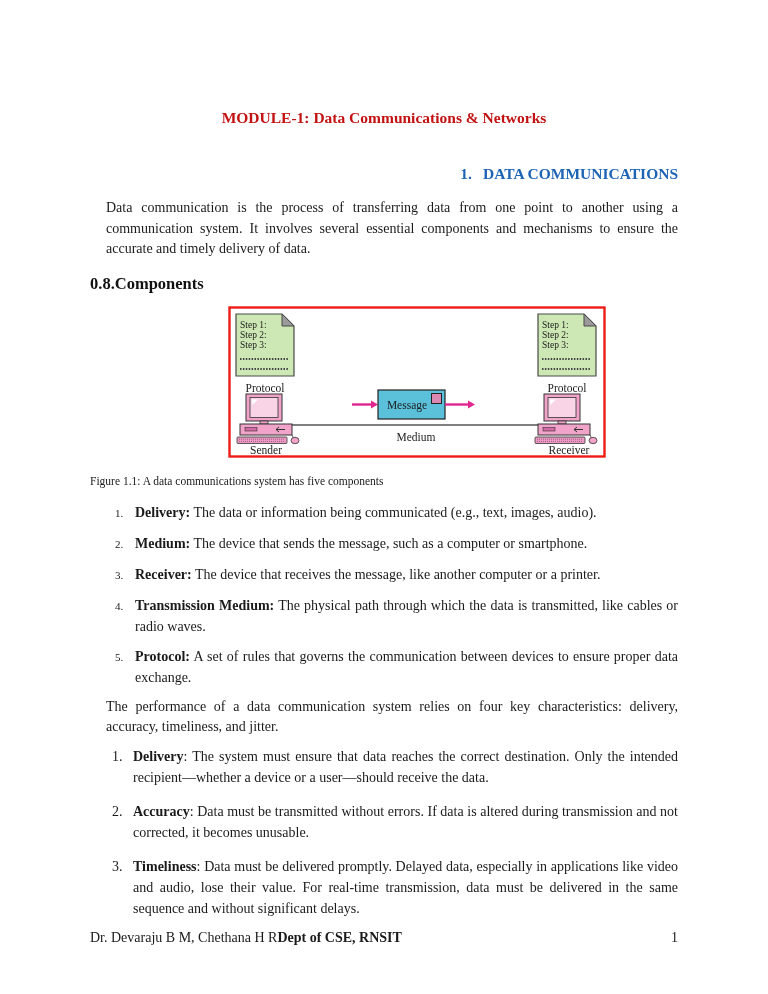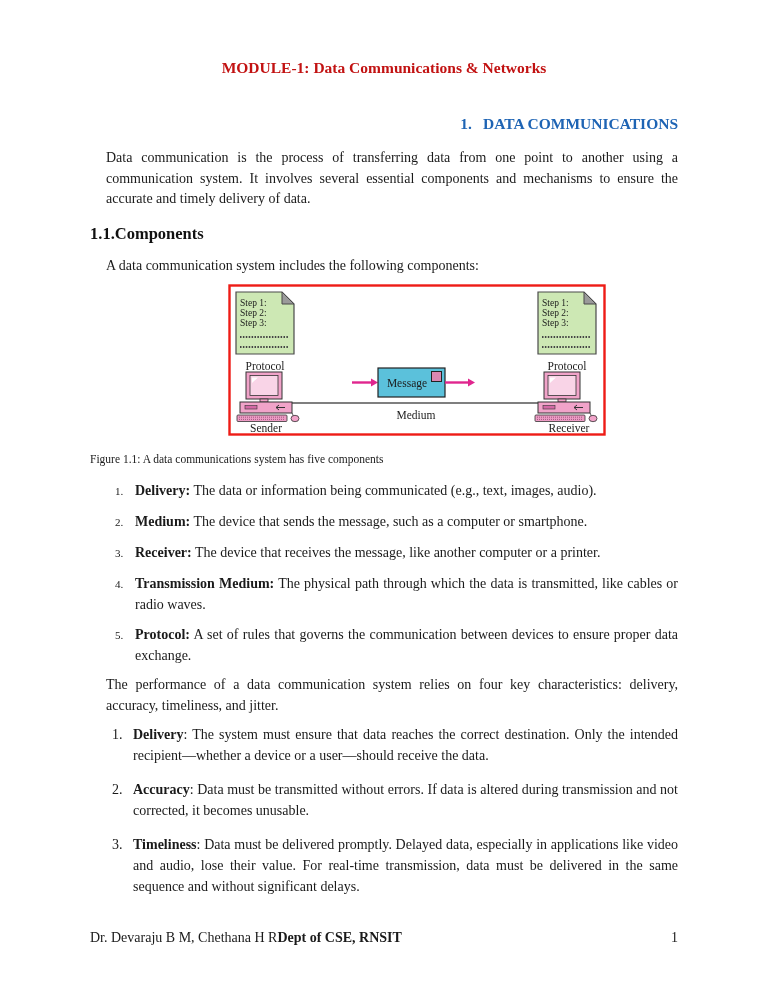--- a/index.html
+++ b/index.html
@@ -1,20 +1,20 @@
 <!DOCTYPE html>
 <html><head>
 <meta charset="utf-8">
 <style>
   html,body{margin:0;padding:0;background:#ffffff;}
   .page{
     position:relative;width:768px;height:994px;background:#ffffff;overflow:hidden;
     font-family:"Liberation Serif","DejaVu Serif",serif;color:#1a1a1a;
   }
-  .content{padding:58px 90px 0 90px;}
+  .content{padding:108px 90px 0 90px;}
   .doc-title{
     text-align:center;font-weight:bold;font-size:15.5px;line-height:19px;
     color:#C21212;margin:0 0 37px 0;
   }
   .h1{font-size:15.5px;line-height:19px;font-weight:bold;color:#1E64B4;margin:0 0 15px 0;text-align:right;}
   .h1 .hnum{margin-right:11px;}
   p.body{font-size:14px;line-height:20.5px;margin:0 0 13px 16px;}
   .just{text-align:justify;}
   .h2{font-size:16.5px;line-height:21px;font-weight:bold;color:#111;margin:0 0 12px 0;}
   .lead{margin-bottom:8px !important;}
@@ -42,23 +42,22 @@
   <div class="content">
 
     <div class="doc-title">MODULE-1: Data Communications &amp; Networks</div>
 
     <div class="h1">
       <span class="hnum">1.</span><span>DATA COMMUNICATIONS</span>
     </div>
 
     <p class="body just">Data communication is the process of transferring data from one point to another using a communication system. It involves several essential components and mechanisms to ensure the accurate and timely delivery of data.</p>
 
-    <div class="h2">1.1.Components</div>
+    <div class="h2">0.8.Components</div>
 
-    <p class="body lead">A data communication system includes the following components:</p>
 
     <div class="fig">
       <svg width="378" height="152" viewBox="0 0 378 152">
 
         <rect x="1.5" y="1.5" width="375" height="149" fill="#ffffff" stroke="#EE1C16" stroke-width="2.4"></rect>
 
         <g transform="translate(8,8)">
           <path d="M0 0 H46 L58 12 V62 H0 Z" fill="#CDE8B4" stroke="#4a4a4a" stroke-width="1.2"></path>
           <path d="M46 0 L58 12 H46 Z" fill="#9a9a9a" stroke="#4a4a4a" stroke-width="1"></path>
           <text x="4" y="14" font-size="9.5">Step 1:</text>

